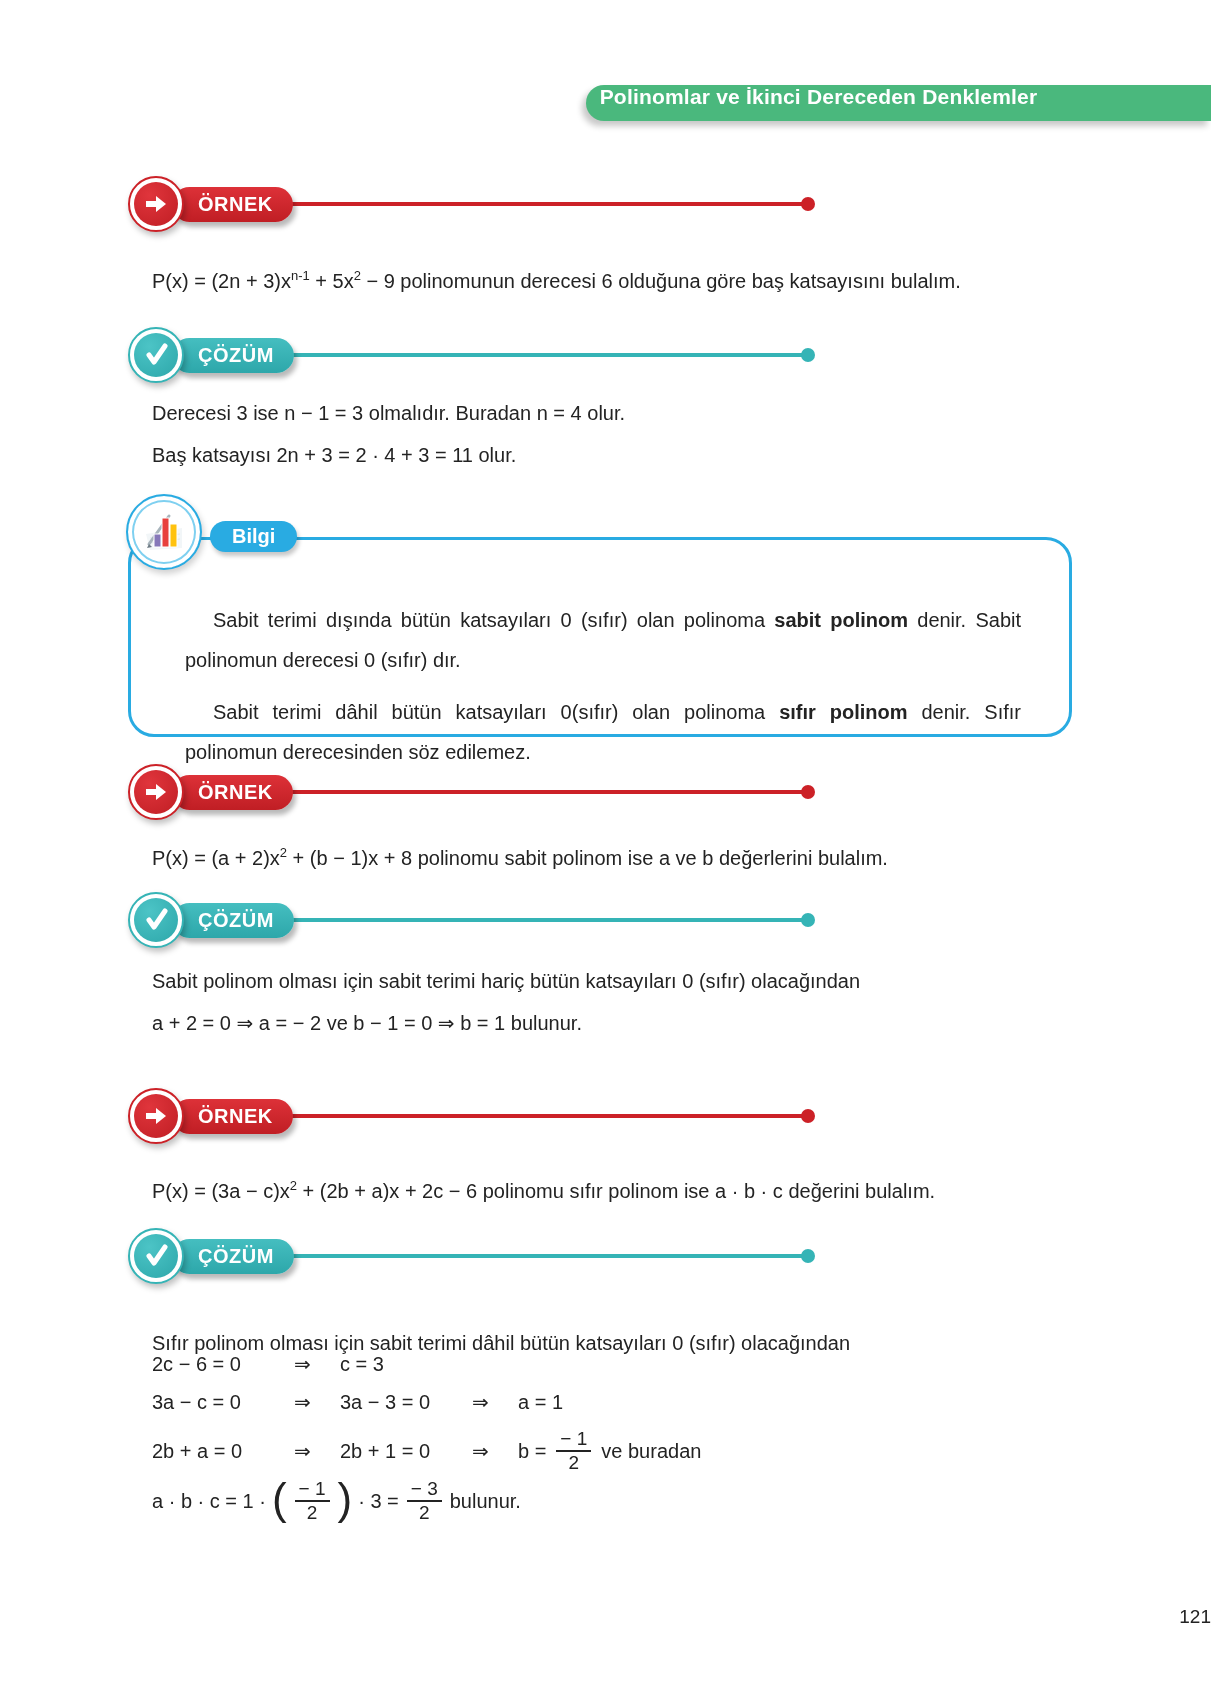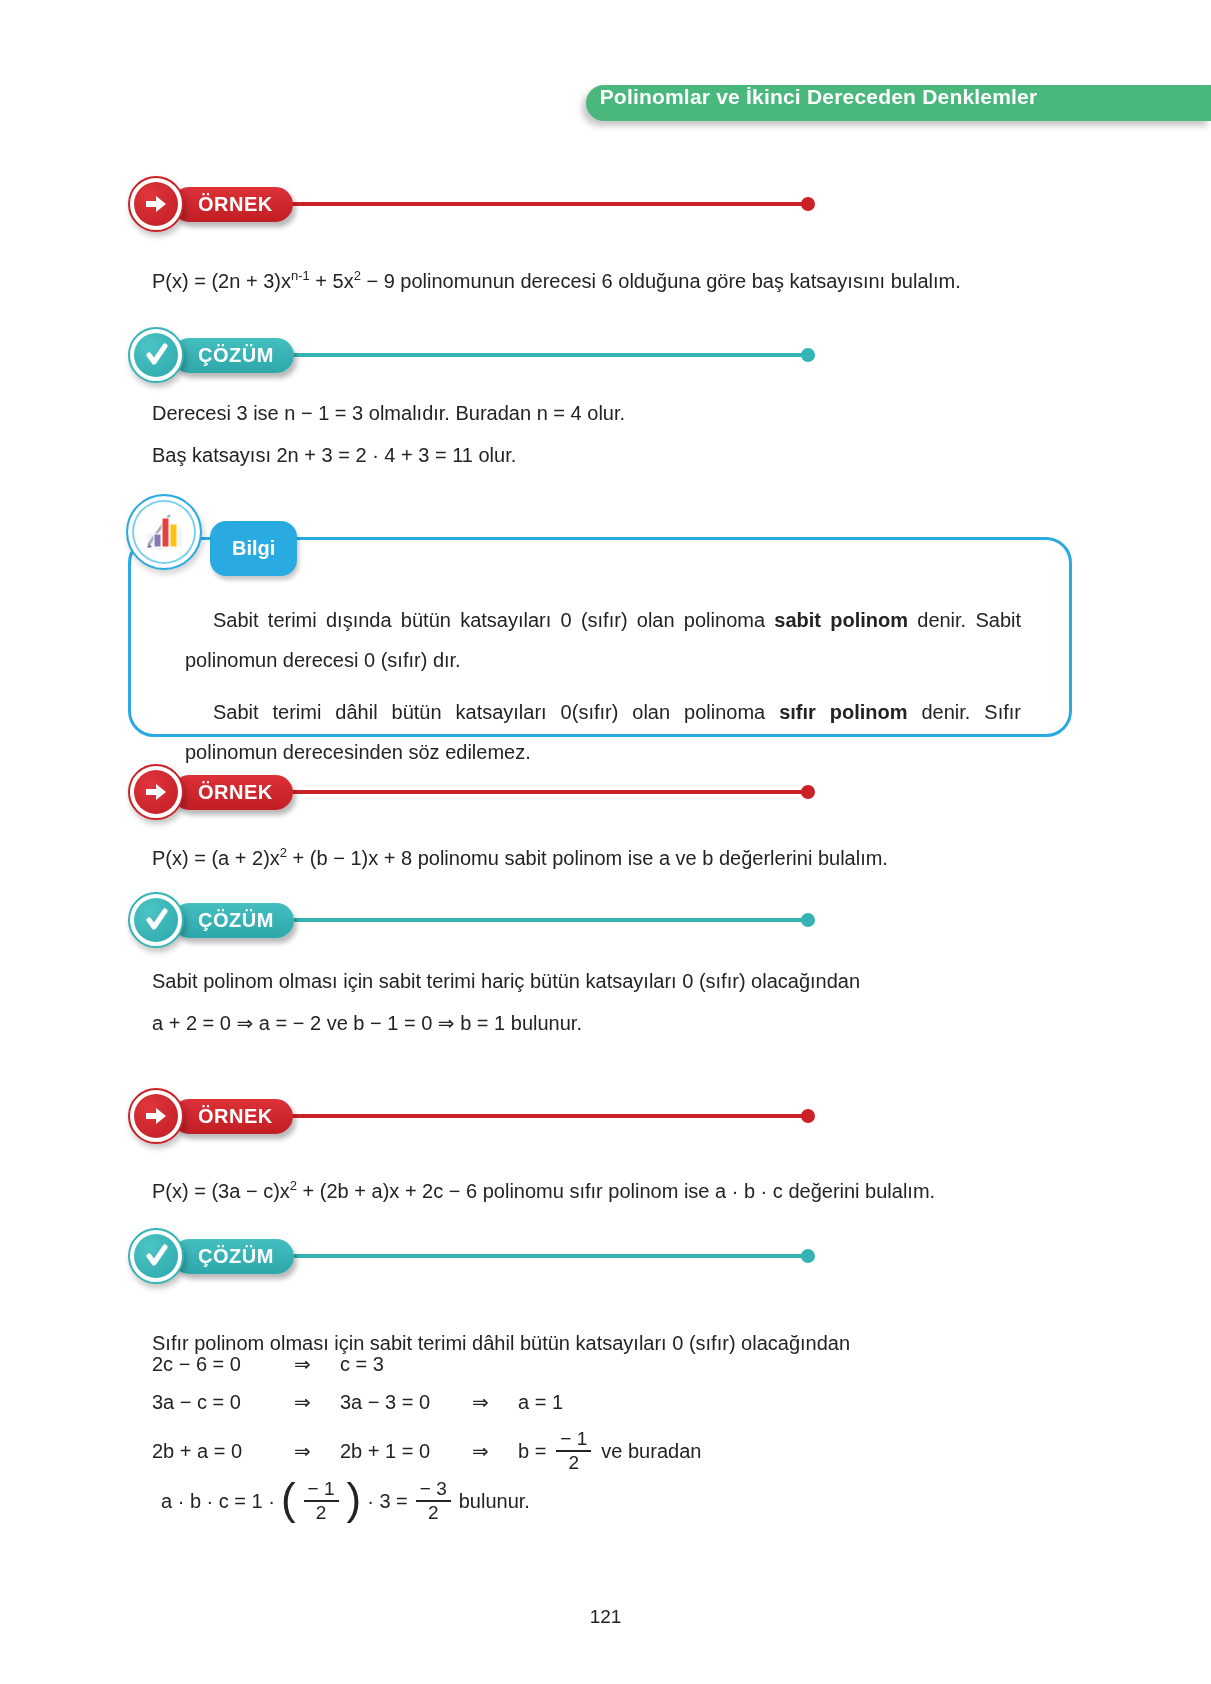--- a/index.html
+++ b/index.html
@@ -71,42 +71,42 @@
   .info-box p + p{margin-top:6px;}
   .bilgi-icon{
     position:absolute;left:126px;top:494px;width:72px;height:72px;
     border:2px solid #29abe2;border-radius:50%;background:#ffffff;
     box-shadow:inset 0 0 0 4px #ffffff, inset 0 0 0 6px #7fd0f0, 2px 4px 6px rgba(0,0,0,.18);
     display:flex;align-items:center;justify-content:center;z-index:4;
   }
   .bilgi-pill{
     position:absolute;left:210px;top:521px;height:31px;z-index:3;
     background:#29abe2;border-radius:16px;
-    display:flex;align-items:center;padding:12px 22px;
+    display:flex;align-items:center;padding:0 22px;
     color:#fff;font-size:20px;font-weight:bold;
     box-shadow:2px 4px 4px rgba(0,0,0,.22);
   }
 
   
   .eq-grid{
     position:absolute;left:152px;top:1352px;
     display:grid;grid-template-columns:142px 46px 132px 46px auto;
     row-gap:14px;align-items:center;font-size:20px;
   }
   .eq-grid .cell{white-space:nowrap;}
   .inline-eq{display:flex;align-items:center;gap:8px;white-space:nowrap;}
 
   
   .frac{display:inline-flex;flex-direction:column;align-items:center;vertical-align:middle;font-size:19px;line-height:22px;margin:0 2px;}
   .frac .num{border-bottom:2px solid #232323;padding:0 4px;}
   .bigp{font-size:44px;font-weight:300;line-height:0;position:relative;top:-2px;}
 
-  .final-line{position:absolute;left:152px;top:1478px;display:flex;align-items:center;gap:6px;font-size:20px;white-space:nowrap;margin-left:9px;}
-
-  .page-number{position:absolute;left:0;right:0;top:1606px;text-align:center;font-size:19px;}
+  .final-line{position:absolute;left:152px;top:1478px;display:flex;align-items:center;gap:6px;font-size:20px;white-space:nowrap;}
+
+  .page-number{position:absolute;left:0;right:0;top:1606px;text-align:right;font-size:19px;}
 </style>
 </head>
 <body>
 
 <div class="page">
 
   <div class="banner">
     <span>Polinomlar ve İkinci Dereceden Denklemler</span>
   </div>
 

